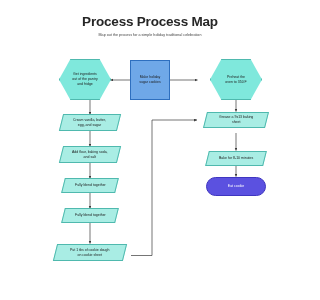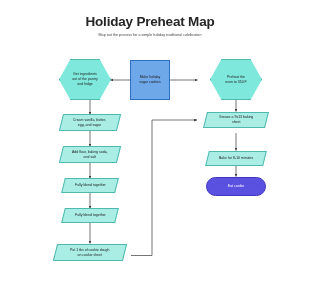--- a/index.html
+++ b/index.html
@@ -91,21 +91,21 @@
   }
   .shape-pill .lbl {
     color: #ffffff;
   }
 </style>
 </head>
 <body>
 
 <div id="canvas">
 
-  <div class="title">Holiday Preheat Map</div>
+  <div class="title">Process Process Map</div>
   <div class="subtitle">Map out the process for a simple holiday traditional celebration</div>
 
   <svg class="edges" viewBox="0 0 300 300">
     <defs>
       <marker id="ah" markerWidth="5" markerHeight="5" refX="4.2" refY="2" orient="auto">
         <path d="M0,0 L4.4,2 L0,4 z" fill="#3a3a3a"></path>
       </marker>
     </defs>
     <g stroke="#3a3a3a" stroke-width="0.7" fill="none">
 

